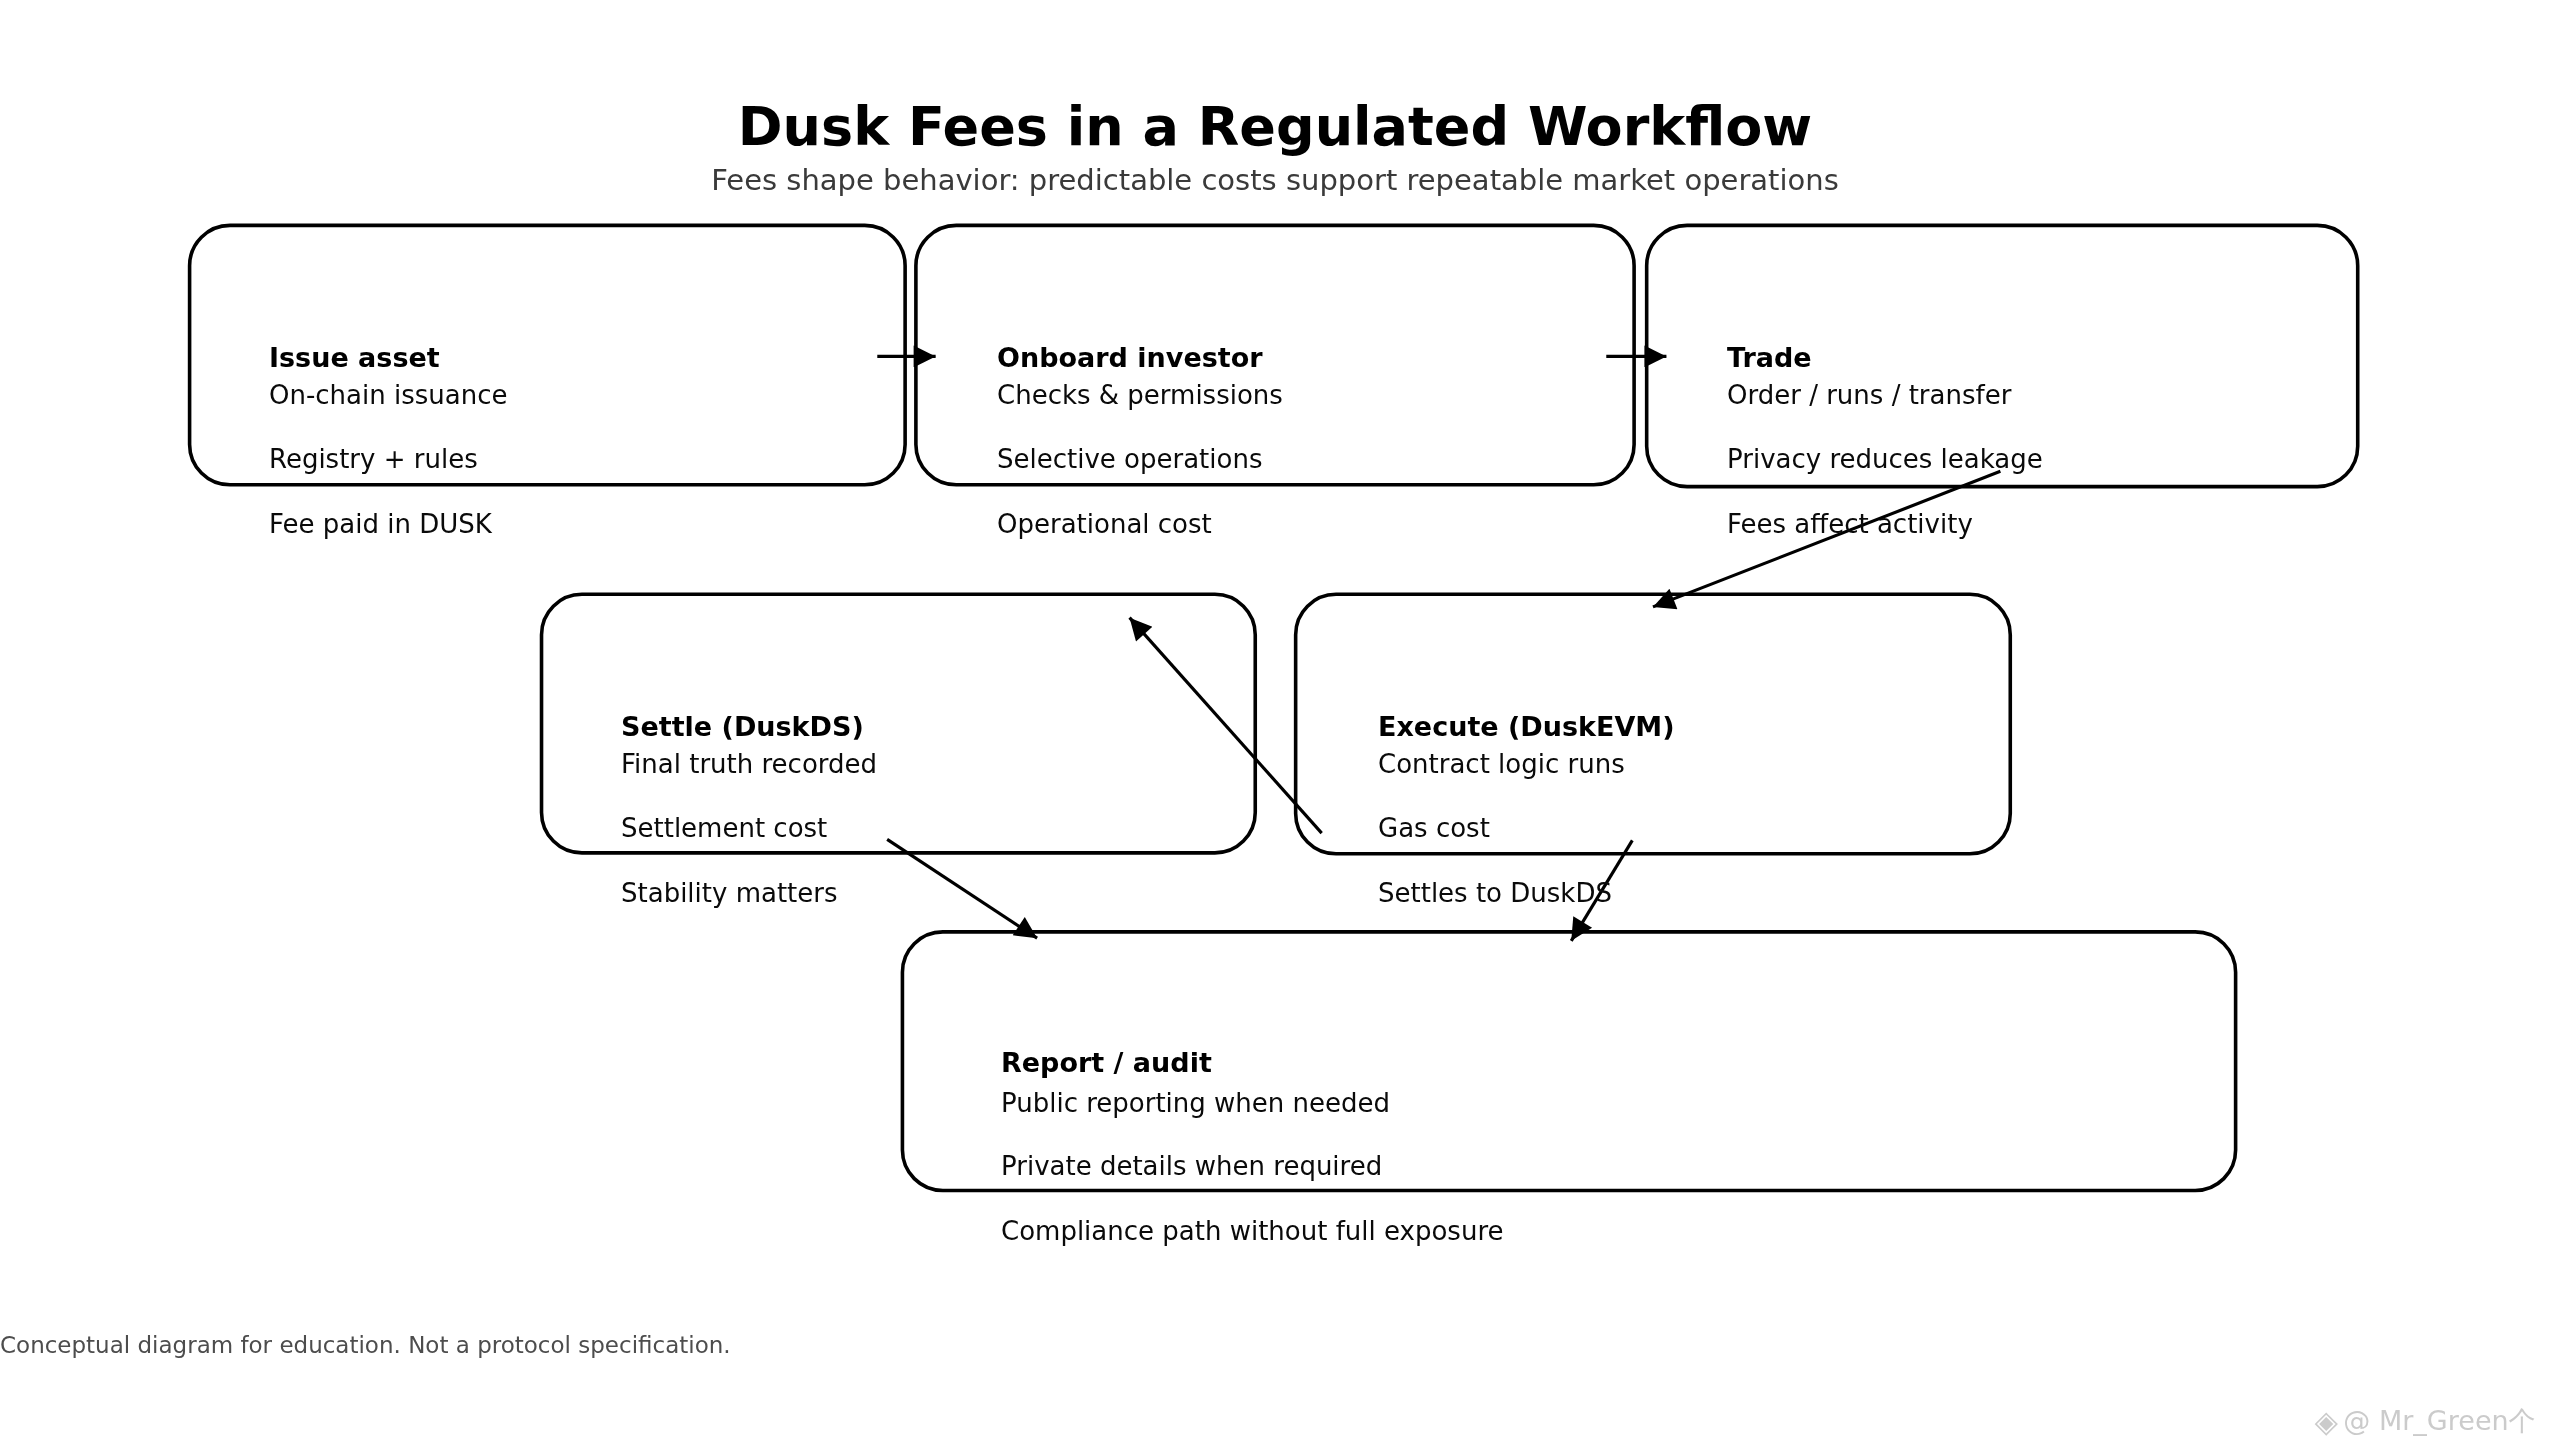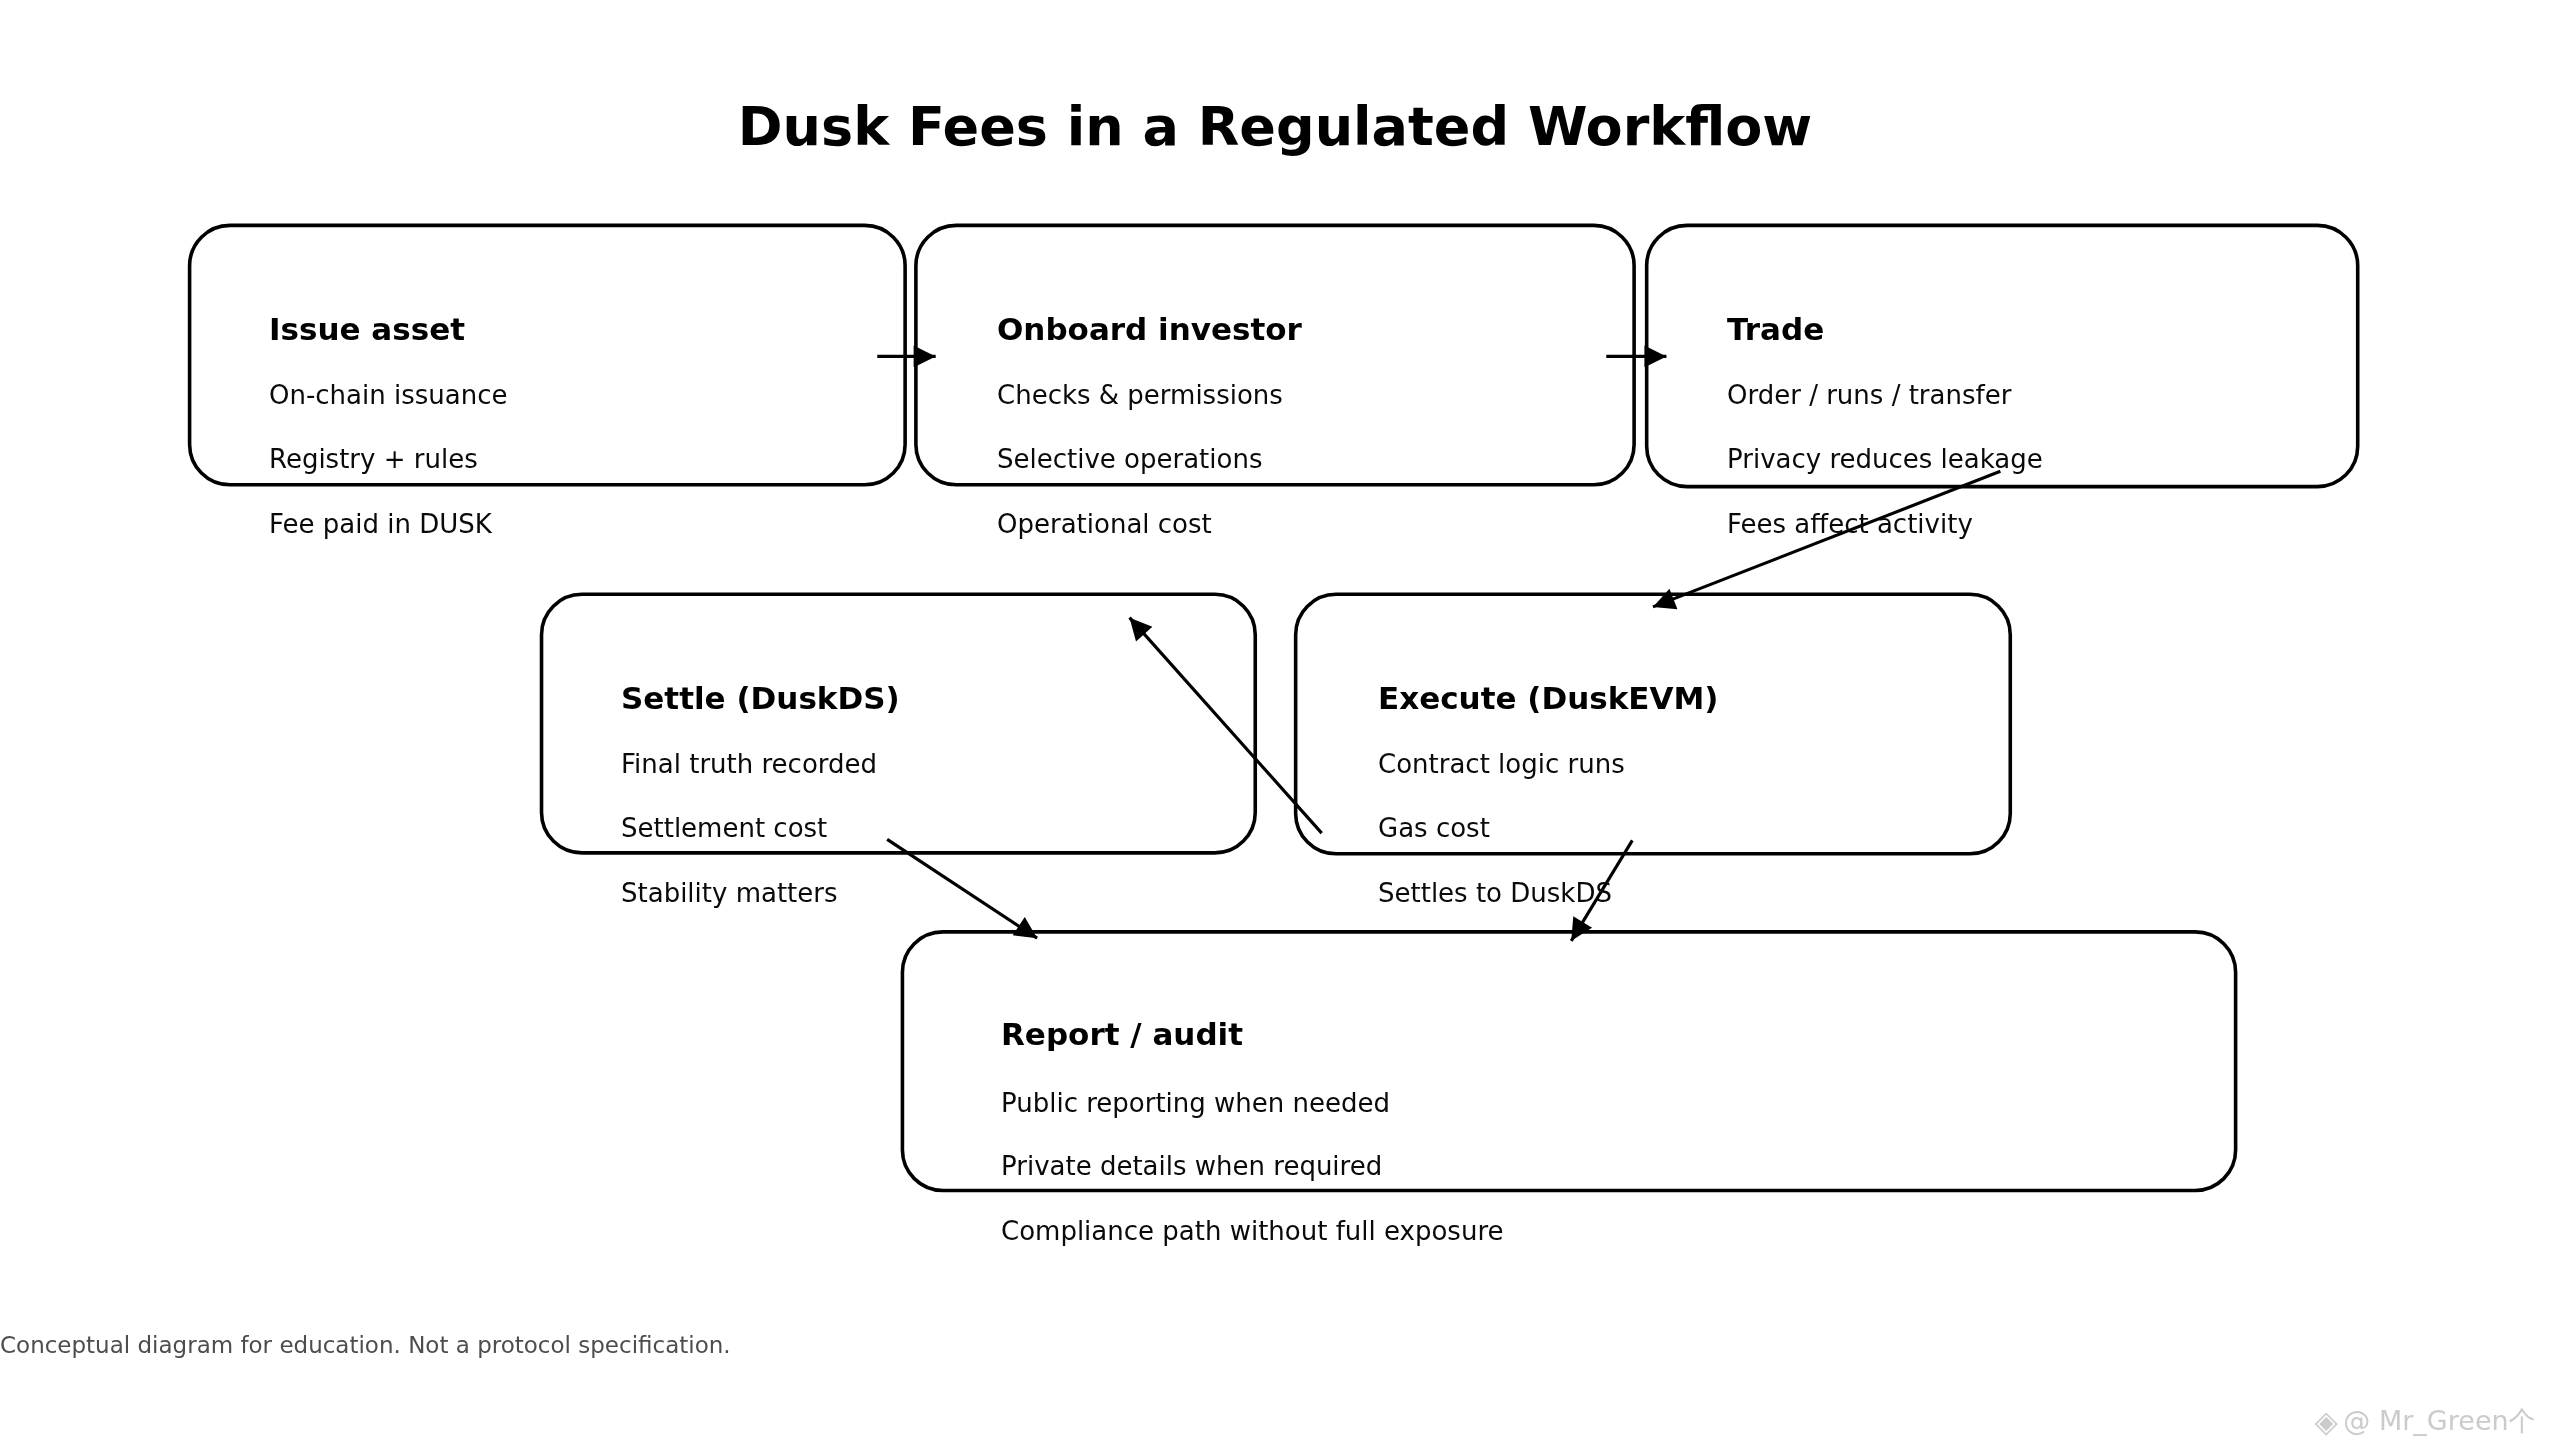--- a/index.html
+++ b/index.html
@@ -11,39 +11,40 @@
   .stage{position:relative;width:2550px;height:1050px;background:var(--bg);}
   .page-title{
     position:absolute;left:0;top:126px;width:100%;text-align:center;
     transform:translateY(-50%);font-size:54px;font-weight:bold;color:#000;letter-spacing:0;
   }
   .page-subtitle{
     position:absolute;left:0;top:180px;width:100%;text-align:center;
     transform:translateY(-50%);font-size:29px;color:var(--subtitle);
   }
   .txt{position:absolute;transform:translateY(-50%);white-space:nowrap;}
-  .node-title{font-size:31px;font-weight:bold;color:#000;}
+  .node-title{font-size:27px;font-weight:bold;color:#000;margin-top:28px;}
   .node-line{font-size:26px;color:#0a0a0a;}
   .footer-note{
     position:absolute;left:0;top:1345px;width:100%;text-align:left;
     transform:translateY(-50%);font-size:23px;color:var(--footer);
   }
   .watermark{
     position:absolute;right:14.4px;top:1421px;transform:translateY(-50%);
     font-size:27px;color:var(--watermark);white-space:nowrap;
   }
   .watermark .wm-icon{font-size:30.5px;vertical-align:-1.8px;margin-right:5.4px;}
   svg.overlay{position:absolute;left:0;top:0;pointer-events:none;}
 </style>
 </head>
 <body>
 
 <div class="stage">
 
   <div class="page-title">Dusk Fees in a Regulated Workflow</div>
+  <div class="page-subtitle">Fees shape behavior: predictable costs support repeatable market operations</div>
 
   <svg class="overlay" width="2550" height="1449" viewBox="0 0 2840 1614">
     <defs>
       <marker id="ah" viewBox="0 0 10 10" refX="10" refY="5" markerWidth="8.5" markerHeight="7" orient="auto">
         <path d="M0,0 L10,5 L0,10 Z" fill="#000"></path>
       </marker>
     </defs>
 
     <rect x="211" y="251" width="797" height="289" rx="45" fill="none" stroke="#000" stroke-width="4"></rect>
     <rect x="1020" y="251" width="800" height="289" rx="45" fill="none" stroke="#000" stroke-width="4"></rect>

